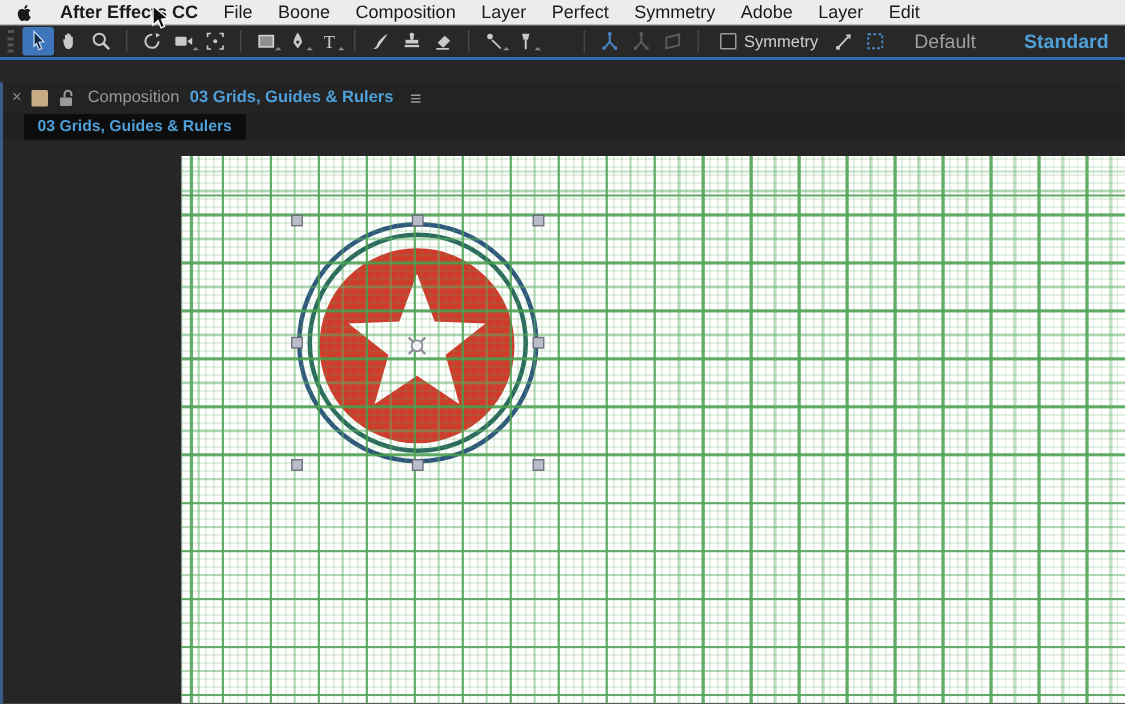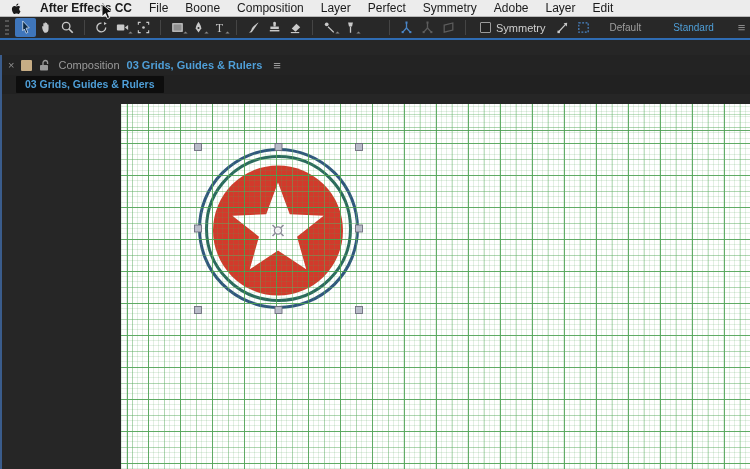--- a/index.html
+++ b/index.html
@@ -32,22 +32,22 @@
           border-radius:2px; flex:0 0 auto; position:relative; }
   .tool svg { width:15px; height:15px; display:block; }
   .tool.active { background:#3f76bb; }
   .flyout::after { content:""; position:absolute; right:1px; bottom:2px; width:0; height:0;
                    border-left:3px solid transparent; border-top:3px solid #8a8a8a; transform:rotate(-45deg); }
   .tsep { width:1px; height:15px; background:#454545; margin:0 6px; flex:0 0 auto; }
   .snapwrap { display:flex; align-items:center; gap:5px; margin-left:8px; }
   .checkbox { width:11px; height:11px; border:1px solid #9a9a9a; background:#222; border-radius:1px; }
   .snaplabel { font-size:11px; color:#cfcfcf; }
   .spacer { flex:1; }
-  .ws-btn { font-size:10px; color:#9f9f9f; margin:0 16px; flex:0 0 auto; }
-  .ws-btn.active { color:#4f9fd8; font-weight:normal; margin-right:24px; }
+  .ws-btn { font-size:13px; color:#9f9f9f; margin:0 16px; flex:0 0 auto; }
+  .ws-btn.active { color:#4f9fd8; font-weight:bold; margin-right:24px; }
   .ws-more { color:#8a8a8a; font-size:13px; width:10px; overflow:hidden; flex:0 0 auto; }
 
   
   .panel { position:absolute; top:55px; left:0; width:750px; height:414px;
            border-left:2px solid #3a5c8c; background:#262626; }
   .panel-header { height:20px; background:#232323; display:flex; align-items:center;
                   gap:7px; padding-left:6px; font-size:11px; }
   .close-x { color:#8f8f8f; font-size:11px; }
   .panel-chip { width:11px; height:11px; background:#c7ad85; border-radius:1px; }
   .lock svg { width:12px; height:13px; display:block; }

